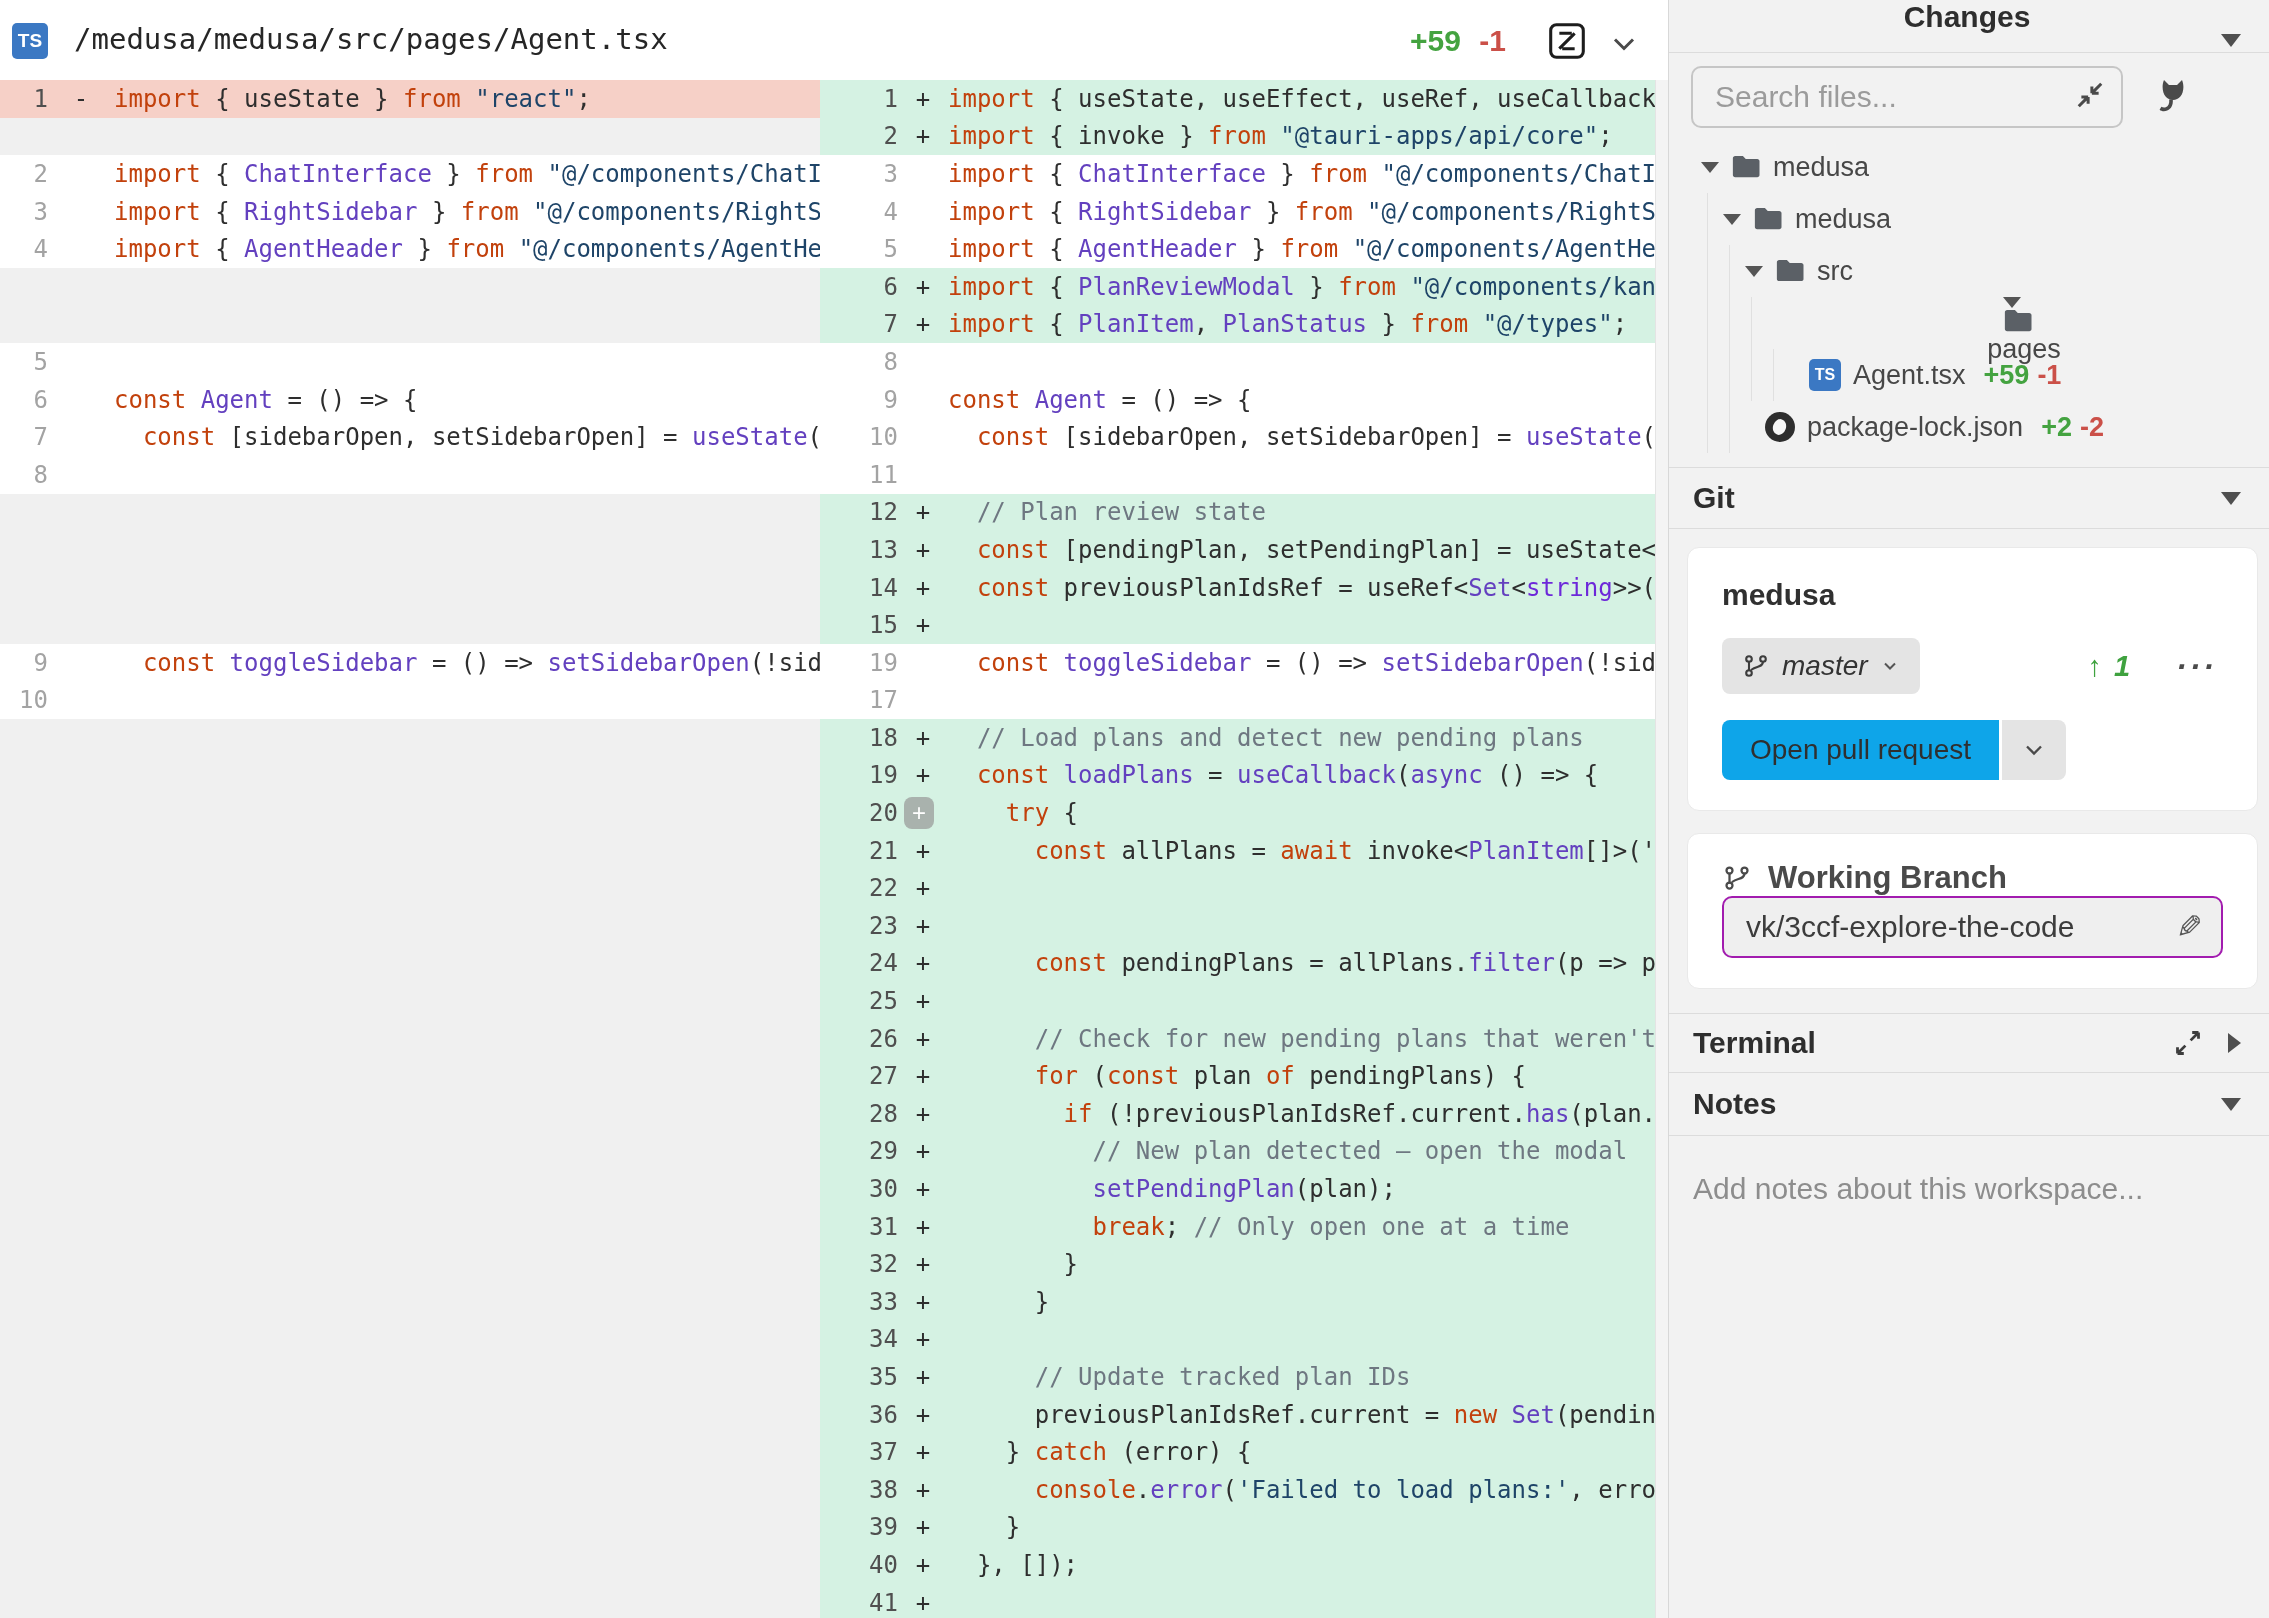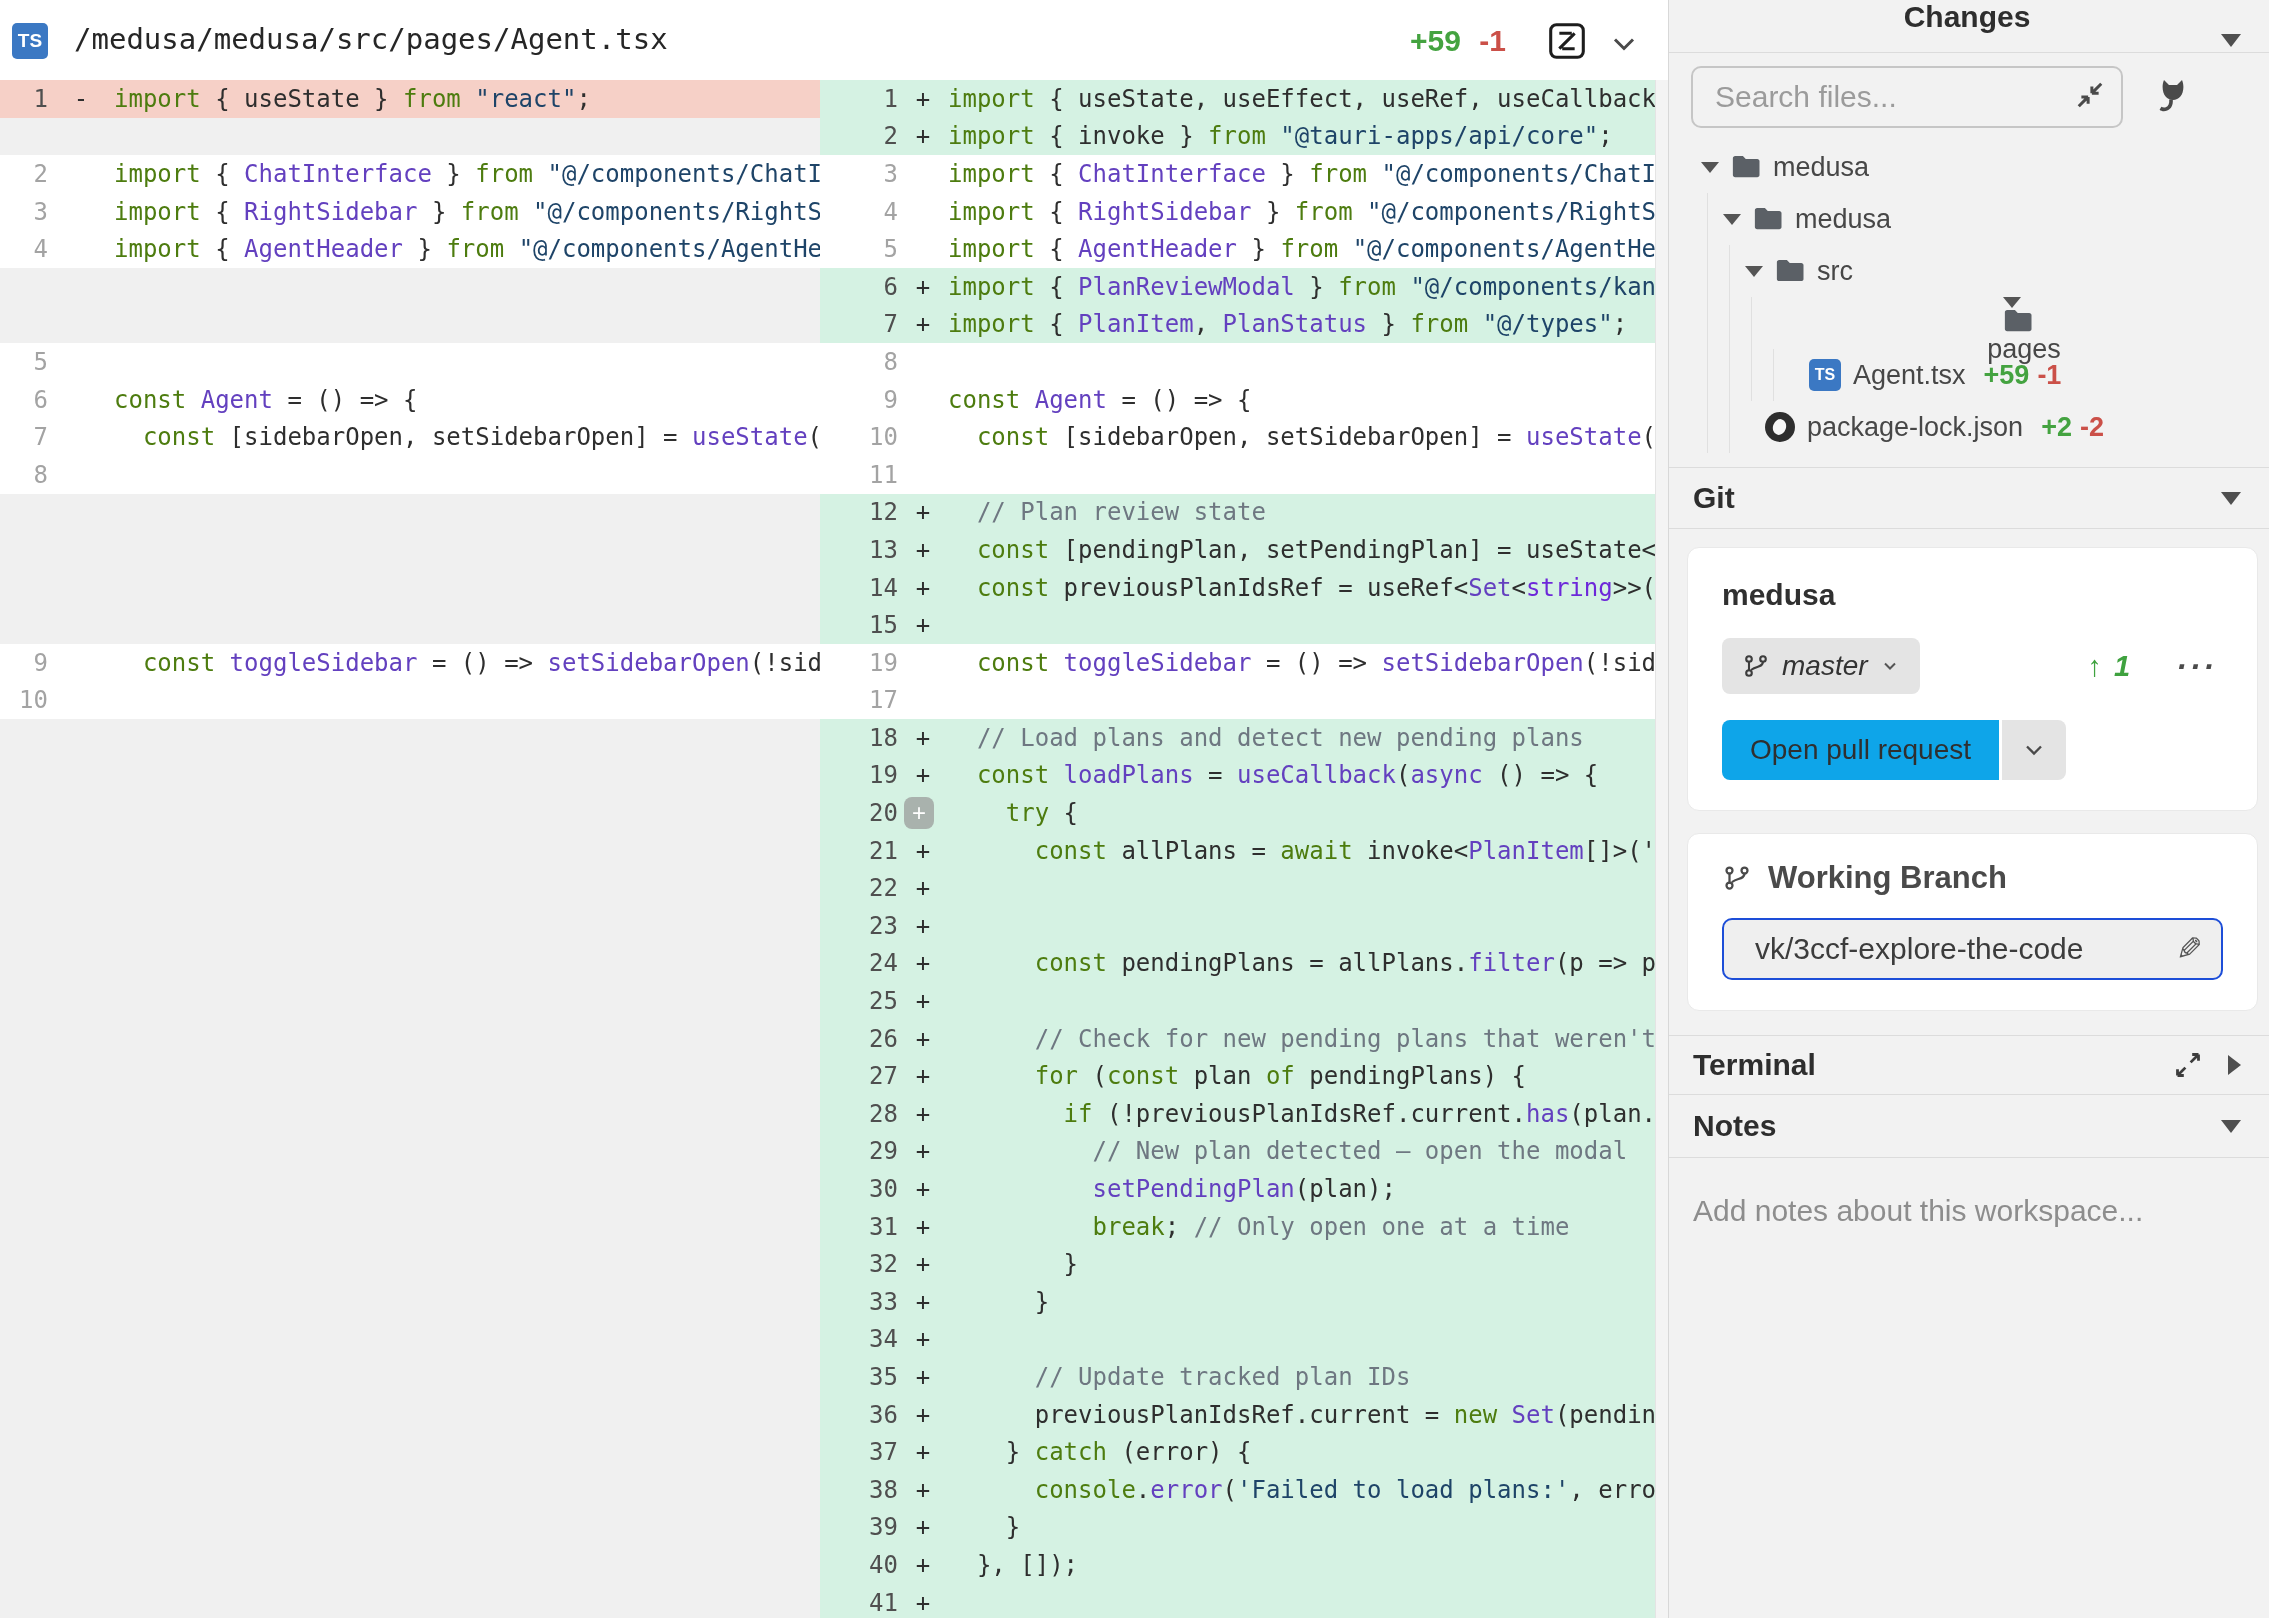--- a/index.html
+++ b/index.html
@@ -35,21 +35,21 @@
   .row.t-del { background:#f6d0c7; }
   .row.t-gap { background:#f0f0f0; }
   .num { flex:none; text-align:right; color:#a3a3a3; }
   .pane-left .num { width:48px; }
   .pane-right .num { width:78px; }
   .row.t-add .num, .row.t-del .num { color:#4f4f4f; }
   .marker { flex:none; text-align:center; color:#2e2e2e; }
   .pane-left .marker { width:66px; }
   .pane-right .marker { width:50px; }
   .code { flex:1 1 auto; white-space:pre; overflow:hidden; color:#2e2e2e; }
-  .t-k { color:#4d7c0f; } .t-id { color:#6340bf; } .t-s { color:#1e4468; }
+  .t-k { color:#c2410c; } .t-id { color:#6340bf; } .t-s { color:#1e4468; }
   .t-c { color:#6e7781; } .t-o { color:#6d28d9; } .t-d { color:#2e2e2e; }
   .add-badge { position:absolute; left:84px; top:3px; width:30px; height:32px; border-radius:8px;
                background:#a9b2ad; color:#ffffff; font-size:24px; display:flex; align-items:center;
                justify-content:center; font-family:"Liberation Sans",sans-serif; }
 
   
   .sidebar { position:absolute; left:1668px; top:0; width:601px; height:1618px;
              background:#f2f2f2; border-left:1px solid #d8d8d8; color:#2e2e2e; }
   .sec-h { display:flex; align-items:center; padding:0 28px 0 24px; font-size:30px; font-weight:bold; color:#2e2e2e; }
   .tri-down { width:0; height:0; border-left:10px solid transparent; border-right:10px solid transparent;
@@ -87,22 +87,22 @@
   .pill { display:inline-flex; align-items:center; background:#e4e4e4; border-radius:8px;
           padding:12px 20px; gap:12px; font-size:28px; color:#333; }
   .ahead { margin-left:auto; color:#3fa23f; font-size:29px; font-weight:600; letter-spacing:2px; }
   .ellipsis { margin-left:44px; margin-right:6px; color:#4a4a4a; font-size:32px; font-weight:bold; letter-spacing:3px; }
   .pr-row { display:flex; margin-top:26px; }
   .pr-main { background:#0ea5e9; border-radius:8px 0 0 8px; padding:14px 28px; font-size:28px; color:#2f2f2f; }
   .pr-chev { background:#e4e4e4; border-radius:0 8px 8px 0; margin-left:3px; width:64px;
              display:flex; align-items:center; justify-content:center; color:#4a4a4a; }
   .wb-card { margin-top:22px; padding:26px 34px 30px 34px; }
   .wb-title-row { display:flex; align-items:center; gap:16px; font-size:31px; font-weight:bold; color:#4a4a4a; }
-  .wb-input { margin-top:22px; height:62px; border:2px solid #1d4ed8; background:#efefef; border-radius:10px;
-              display:flex; align-items:center; padding:0 18px 0 31px; }
+  .wb-input { height:62px; border:2px solid #a21caf; background:#efefef; border-radius:10px;
+              display:flex; align-items:center; padding:0 18px 0 22px; }
   .wb-value { font-size:30px; color:#3c3c3c; flex:1; }
   .pencil { font-size:32px; color:#555; transform:scaleX(-1); }
   .term-h { height:58px; margin-top:24px; }
   .term-icons { margin-left:auto; display:flex; align-items:center; gap:26px; color:#3d3d3d; }
   .notes-h { height:62px; }
   .notes-body { padding:36px 24px; font-size:30px; color:#8d8d8d; }
 </style>
 </head>
 <body>
 

